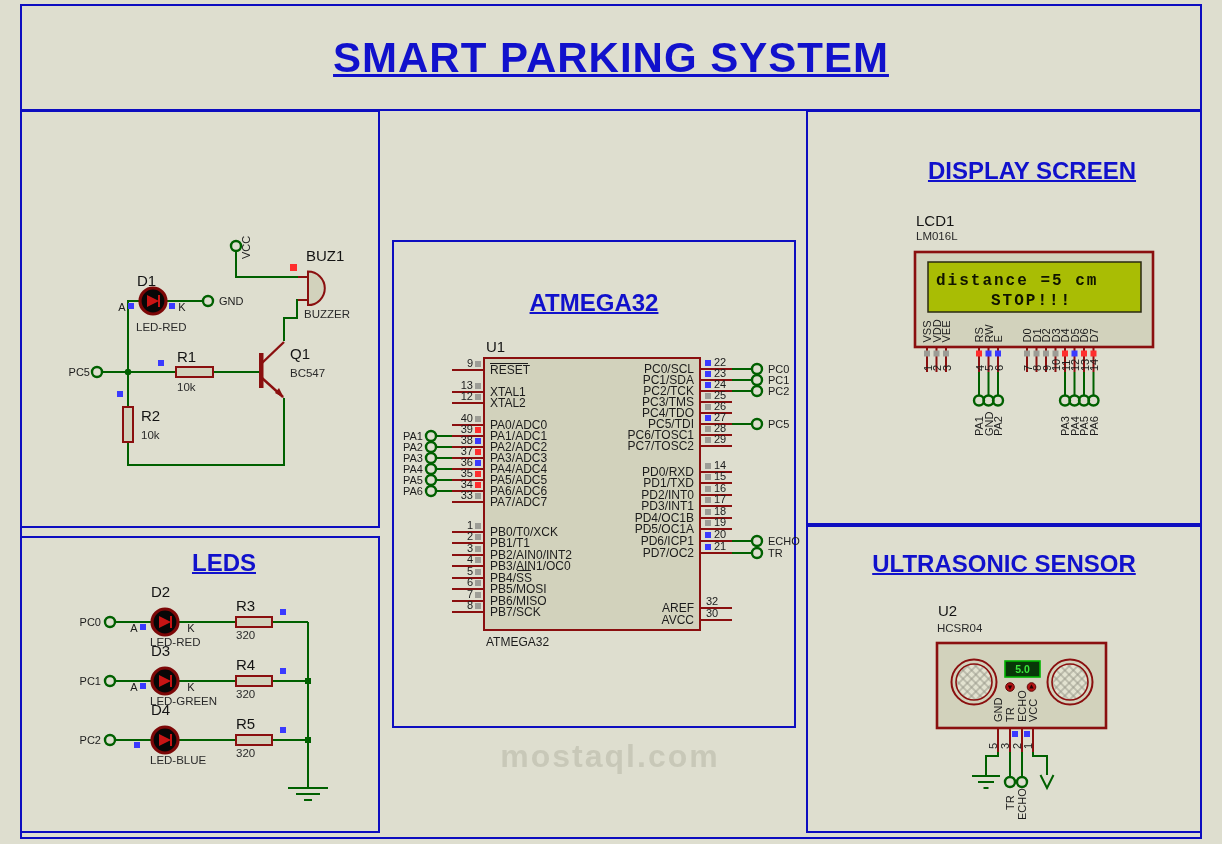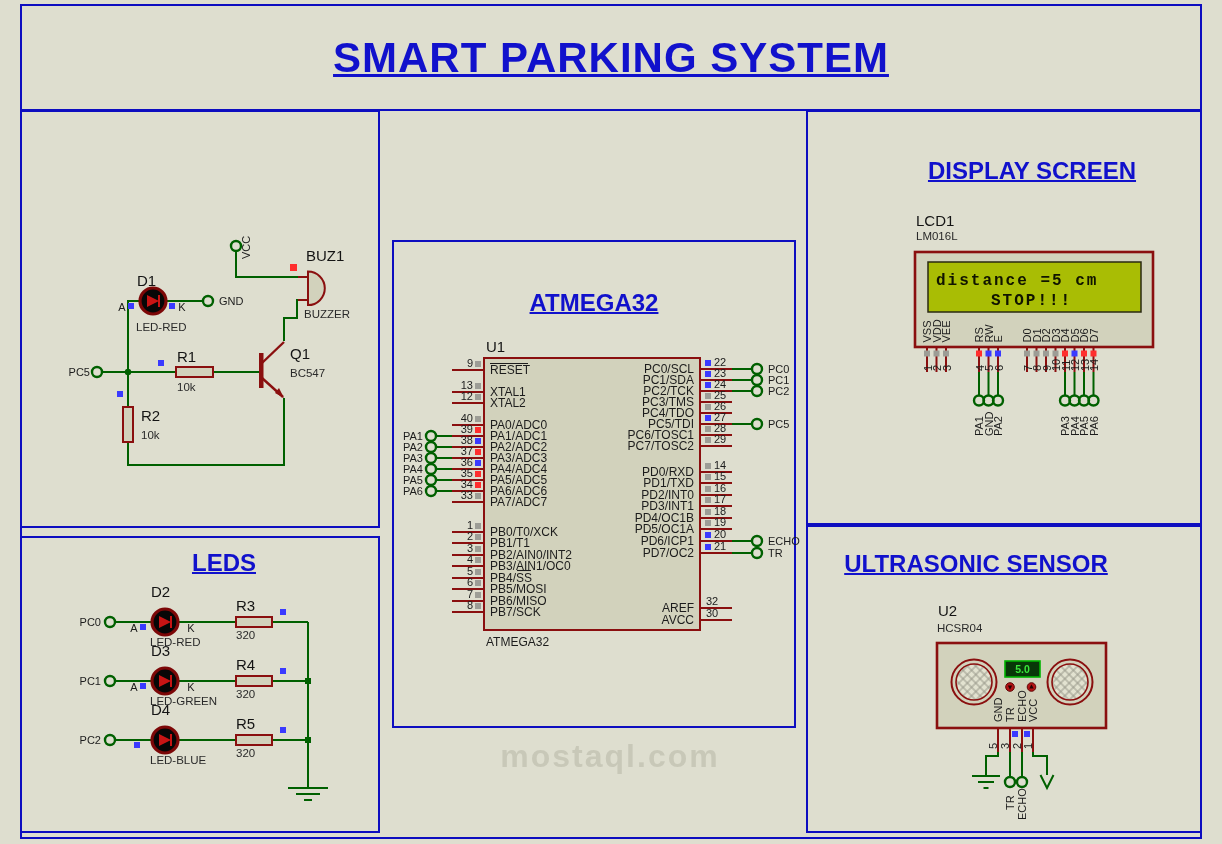--- a/index.html
+++ b/index.html
@@ -41,21 +41,21 @@
   <div class="box" style="left:20px;top:110px;width:360px;height:418px;"></div>
   <div class="box" style="left:20px;top:536px;width:360px;height:297px;"></div>
   <div class="box" style="left:392px;top:240px;width:404px;height:488px;"></div>
   <div class="box" style="left:806px;top:110px;width:396px;height:415px;"></div>
   <div class="box" style="left:806px;top:525px;width:396px;height:308px;"></div>
 
   <div id="main-title">SMART PARKING SYSTEM</div>
   <div class="hdr" style="left:20px;top:549px;width:360px;margin-left:24px;">LEDS</div>
   <div class="hdr" style="left:392px;top:289px;width:404px;">ATMEGA32</div>
   <div class="hdr" style="left:806px;top:157px;width:396px;padding-left:28px;">DISPLAY SCREEN</div>
-  <div class="hdr" style="left:788px;top:550px;width:376px;">ULTRASONIC SENSOR</div>
+  <div class="hdr" style="left:816px;top:550px;width:376px;">ULTRASONIC SENSOR</div>
 
   <div id="watermark">
     <div class="wm-en">mostaql.com</div>
   </div>
 
   <svg id="schematic" width="1222" height="844">
     <defs>
       <pattern id="mesh" width="6" height="6" patternUnits="userSpaceOnUse" patternTransform="rotate(45)">
         <rect width="6" height="6" fill="#e2e2d0"></rect>
         <path d="M0,3 H6 M3,0 V6" stroke="#98988a" stroke-width="1"></path>

